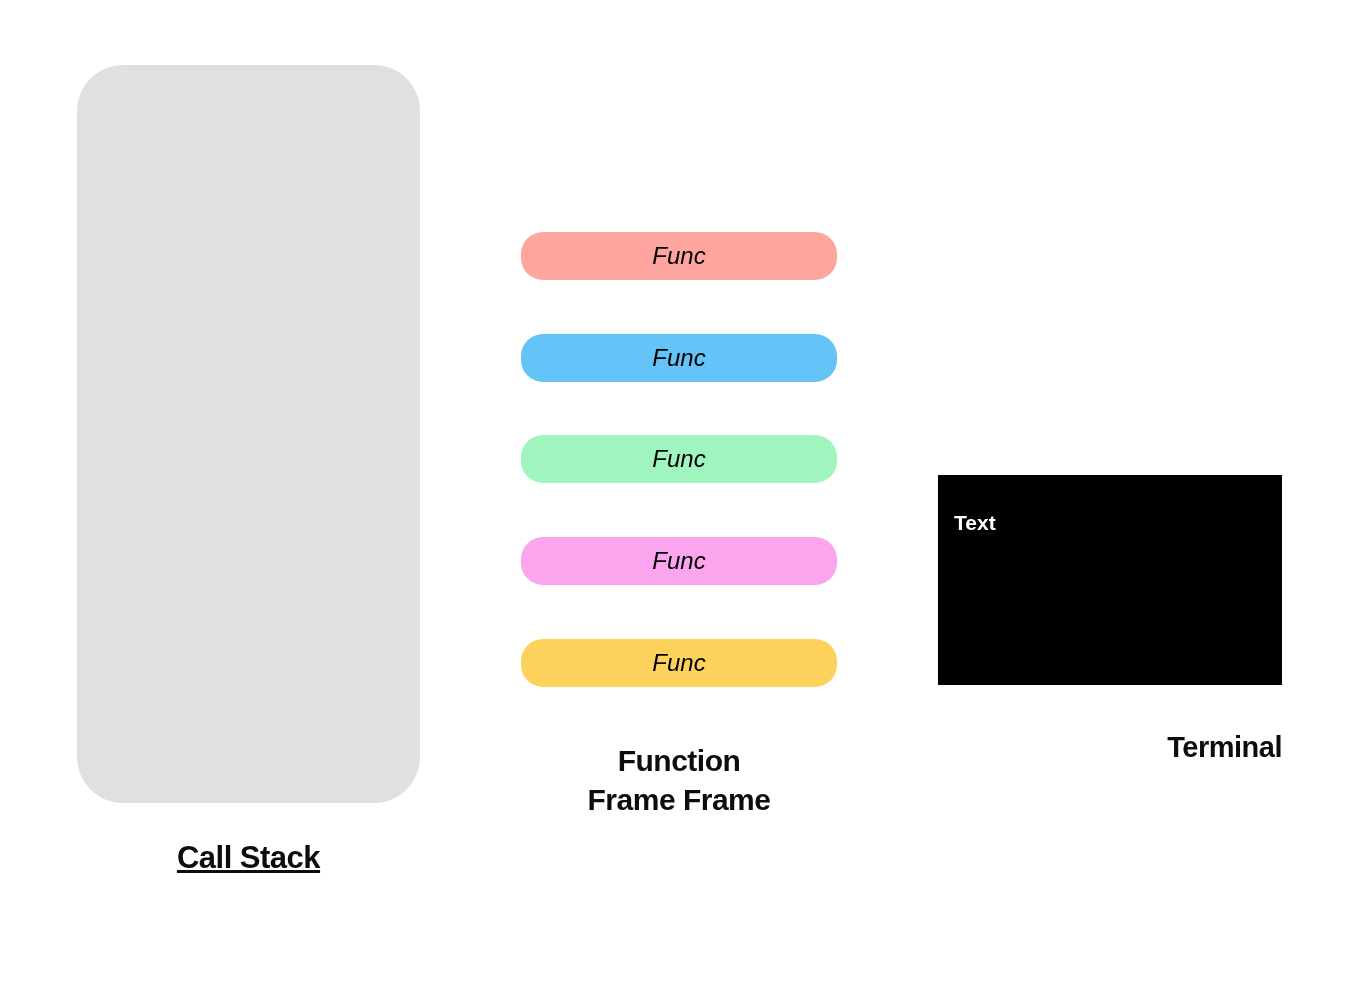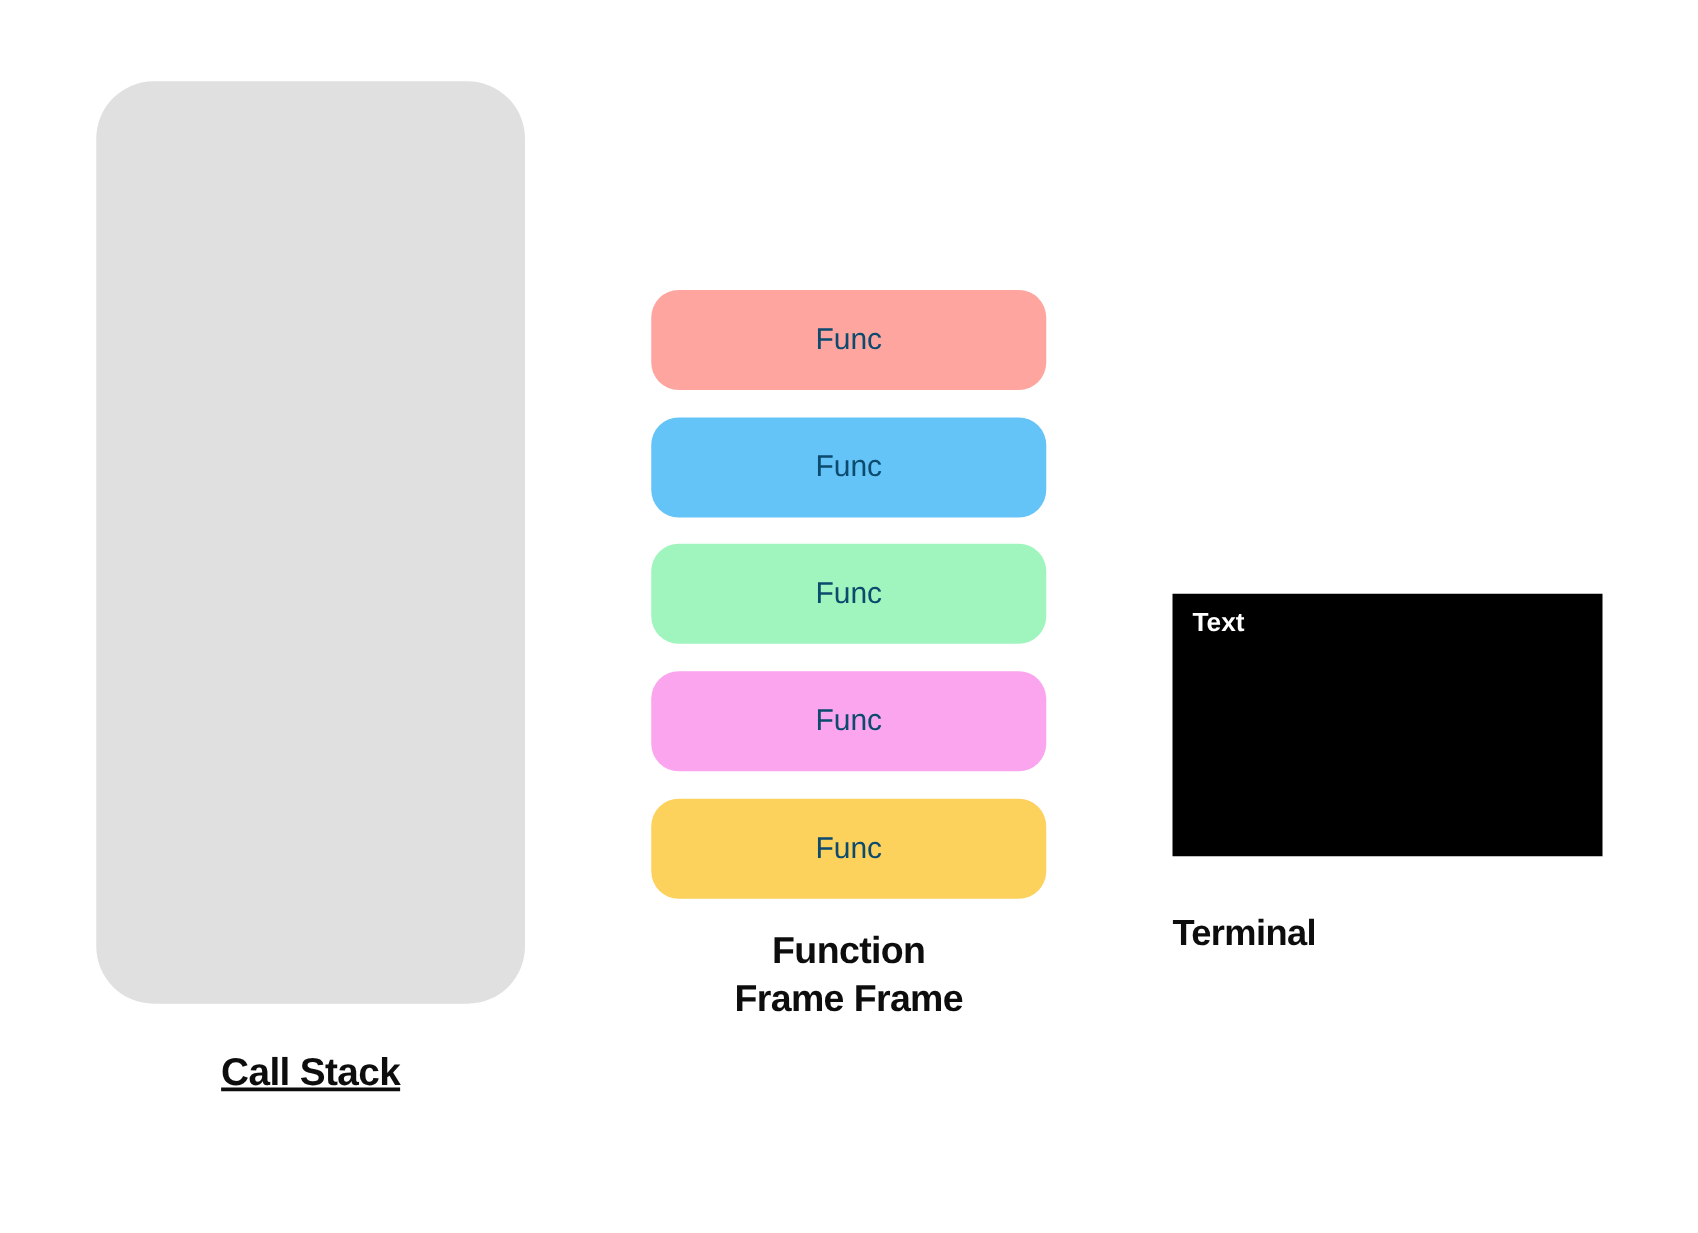--- a/index.html
+++ b/index.html
@@ -33,28 +33,29 @@
     font-weight: 700;
     letter-spacing: -0.5px;
     color: #0d0d0d;
     text-decoration: underline;
   }
   
   .frame-pill {
     position: absolute;
     left: 521px;
     width: 316px;
-    height: 80px;
+    height: 48px;
     border-radius: 22px;
     display: flex;
     align-items: center;
     justify-content: center;
     font-size: 24px;
     font-weight: 500;
-    color: #0c4a6e;
+    color: #000000;
+    font-style: italic;
   }
   .frame-1 { top: 232px; }
   .frame-2 { top: 334px; }
   .frame-3 { top: 435px; }
   .frame-4 { top: 537px; }
   .frame-5 { top: 639px; }
   .stack-frame-label {
     position: absolute;
     left: 521px;
     top: 741px;
@@ -66,33 +67,33 @@
     line-height: 39px;
     color: #0d0d0d;
   }
   
   .terminal-box {
     position: absolute;
     left: 938px;
     top: 475px;
     width: 344px;
     height: 210px;
-    padding: 12px 16px;
+    padding: 36px 16px;
     text-decoration: underline;
   }
   .terminal-text {
     font-size: 21px;
     font-weight: 700;
   }
   .terminal-label {
     position: absolute;
     left: 938px;
     top: 731px;
     width: 344px;
-    text-align: left;
+    text-align: right;
     font-size: 29px;
     font-weight: 700;
     letter-spacing: -0.5px;
     color: #0d0d0d;
   }
 </style>
 </head>
 <body>
 
 <div class="canvas" style="background-color: rgb(255, 255, 255);">

